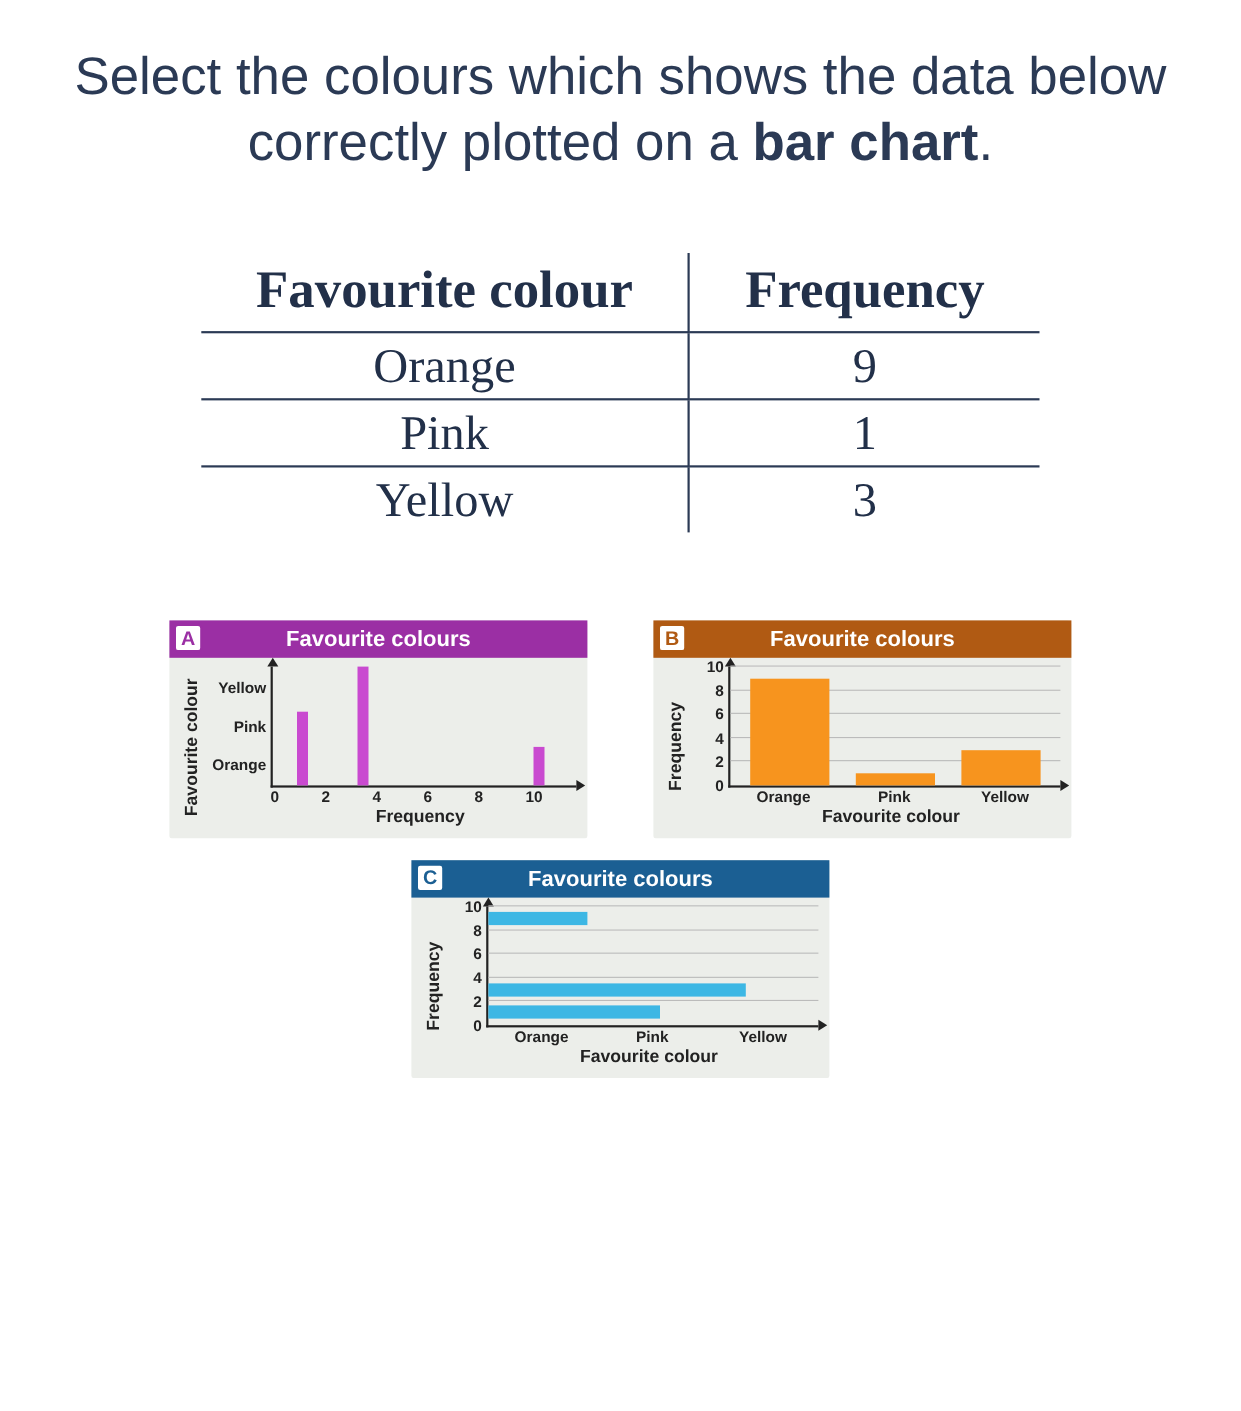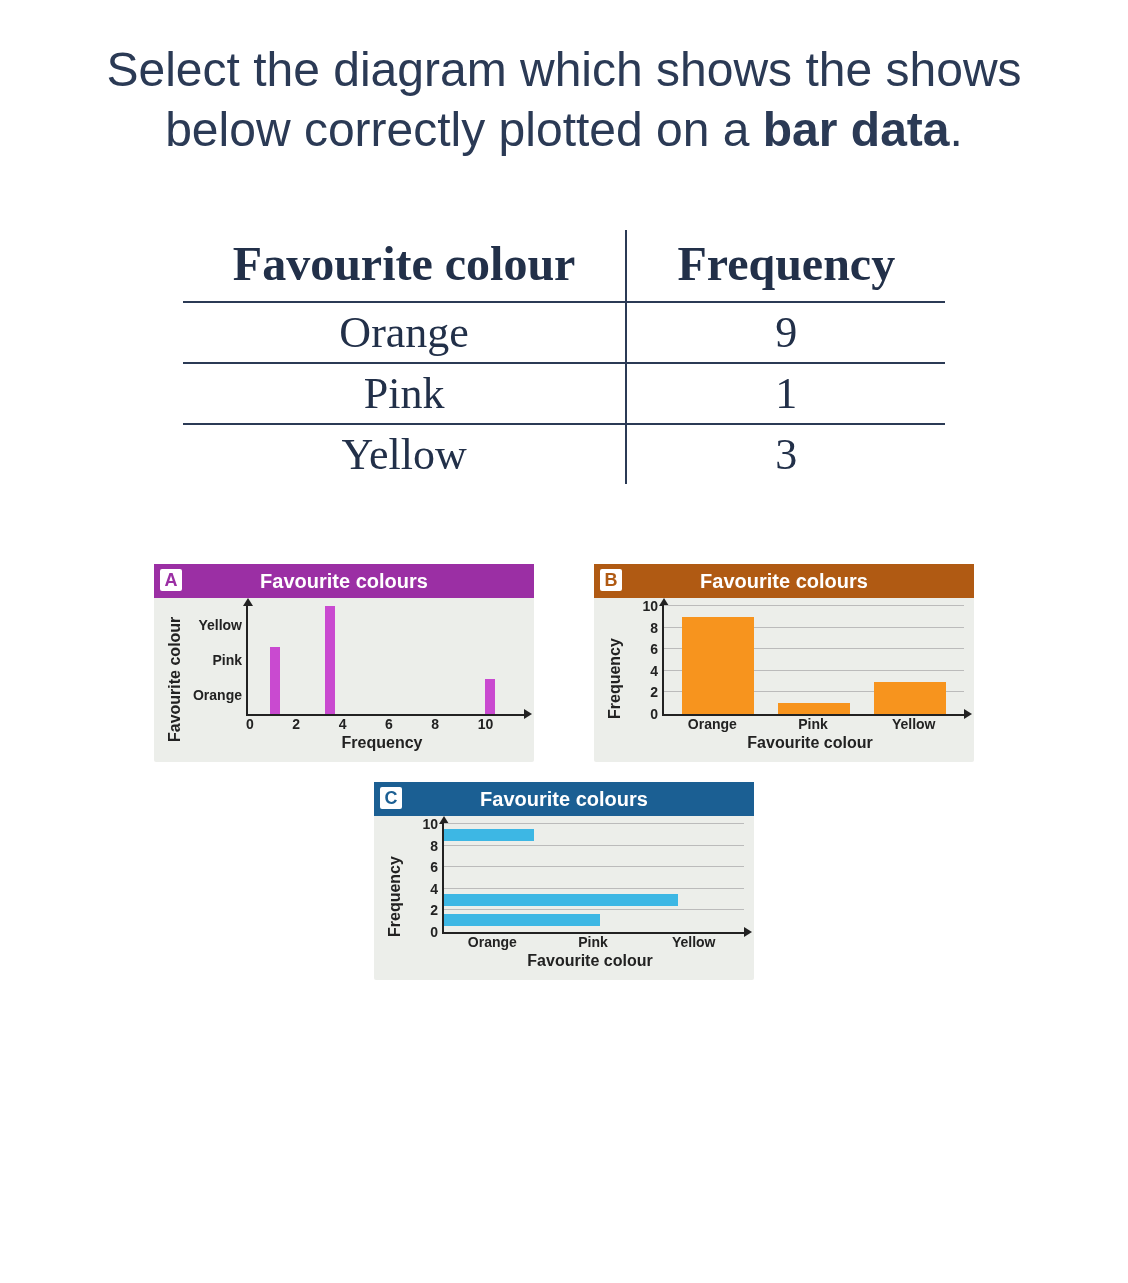--- a/index.html
+++ b/index.html
@@ -145,21 +145,21 @@
   .c-bar { position:absolute; left:0; height:12px; background:#3db7e4; }
 
   .arrowhead-v { position:absolute; left:-5px; top:-8px; width:0;height:0;border-left:5px solid transparent;border-right:5px solid transparent;border-bottom:8px solid #222;}
   .arrowhead-h { position:absolute; right:-8px; bottom:-5px; width:0;height:0;border-top:5px solid transparent;border-bottom:5px solid transparent;border-left:8px solid #222;}
 </style>
 </head>
 <body>
 
 <div class="page">
   <p class="question">
-    <span>Select the diagram which shows the shows below correctly plotted on a </span><span class="bold">bar data</span><span>.</span>
+    <span>Select the colours which shows the data below correctly plotted on a </span><span class="bold">bar chart</span><span>.</span>
   </p>
 
   <table class="data-table">
     <thead>
       <tr>
         <th>Favourite colour</th>
         <th>Frequency</th>
       </tr>
     </thead>
     <tbody>

